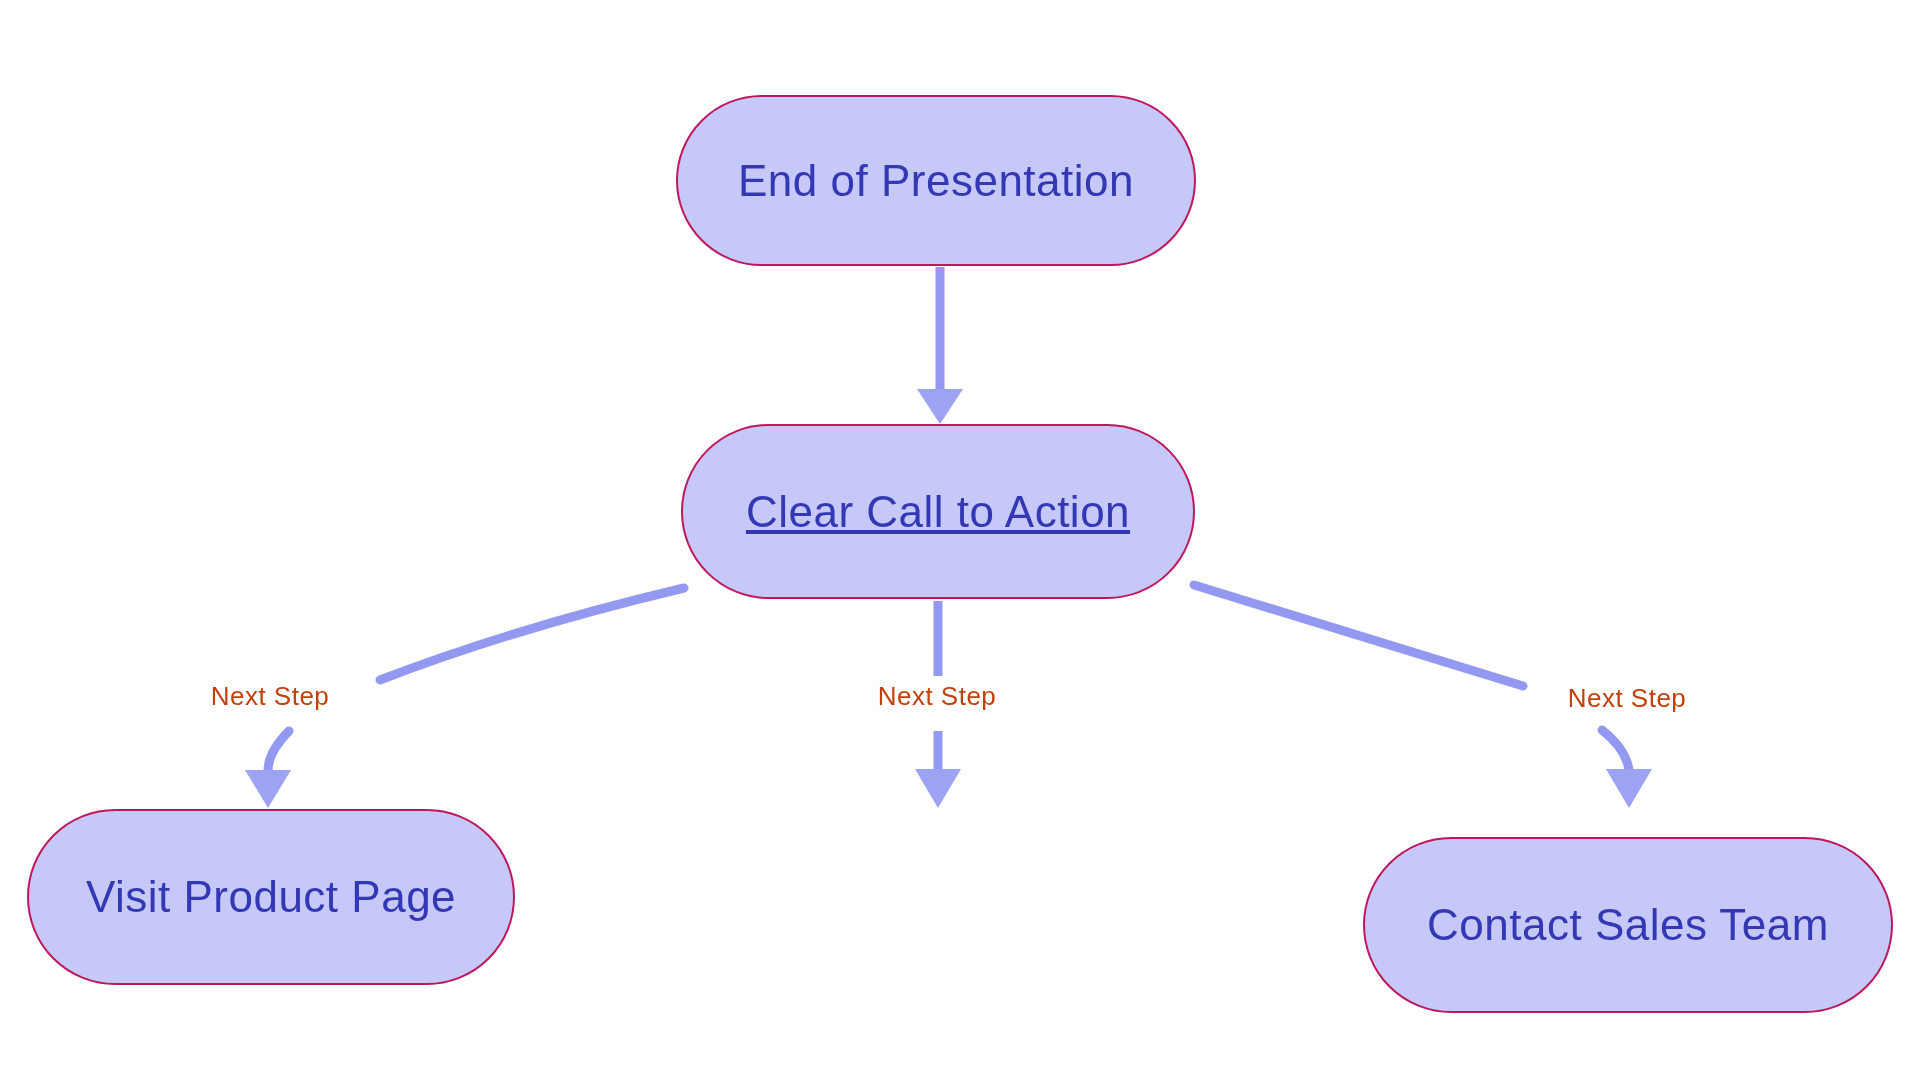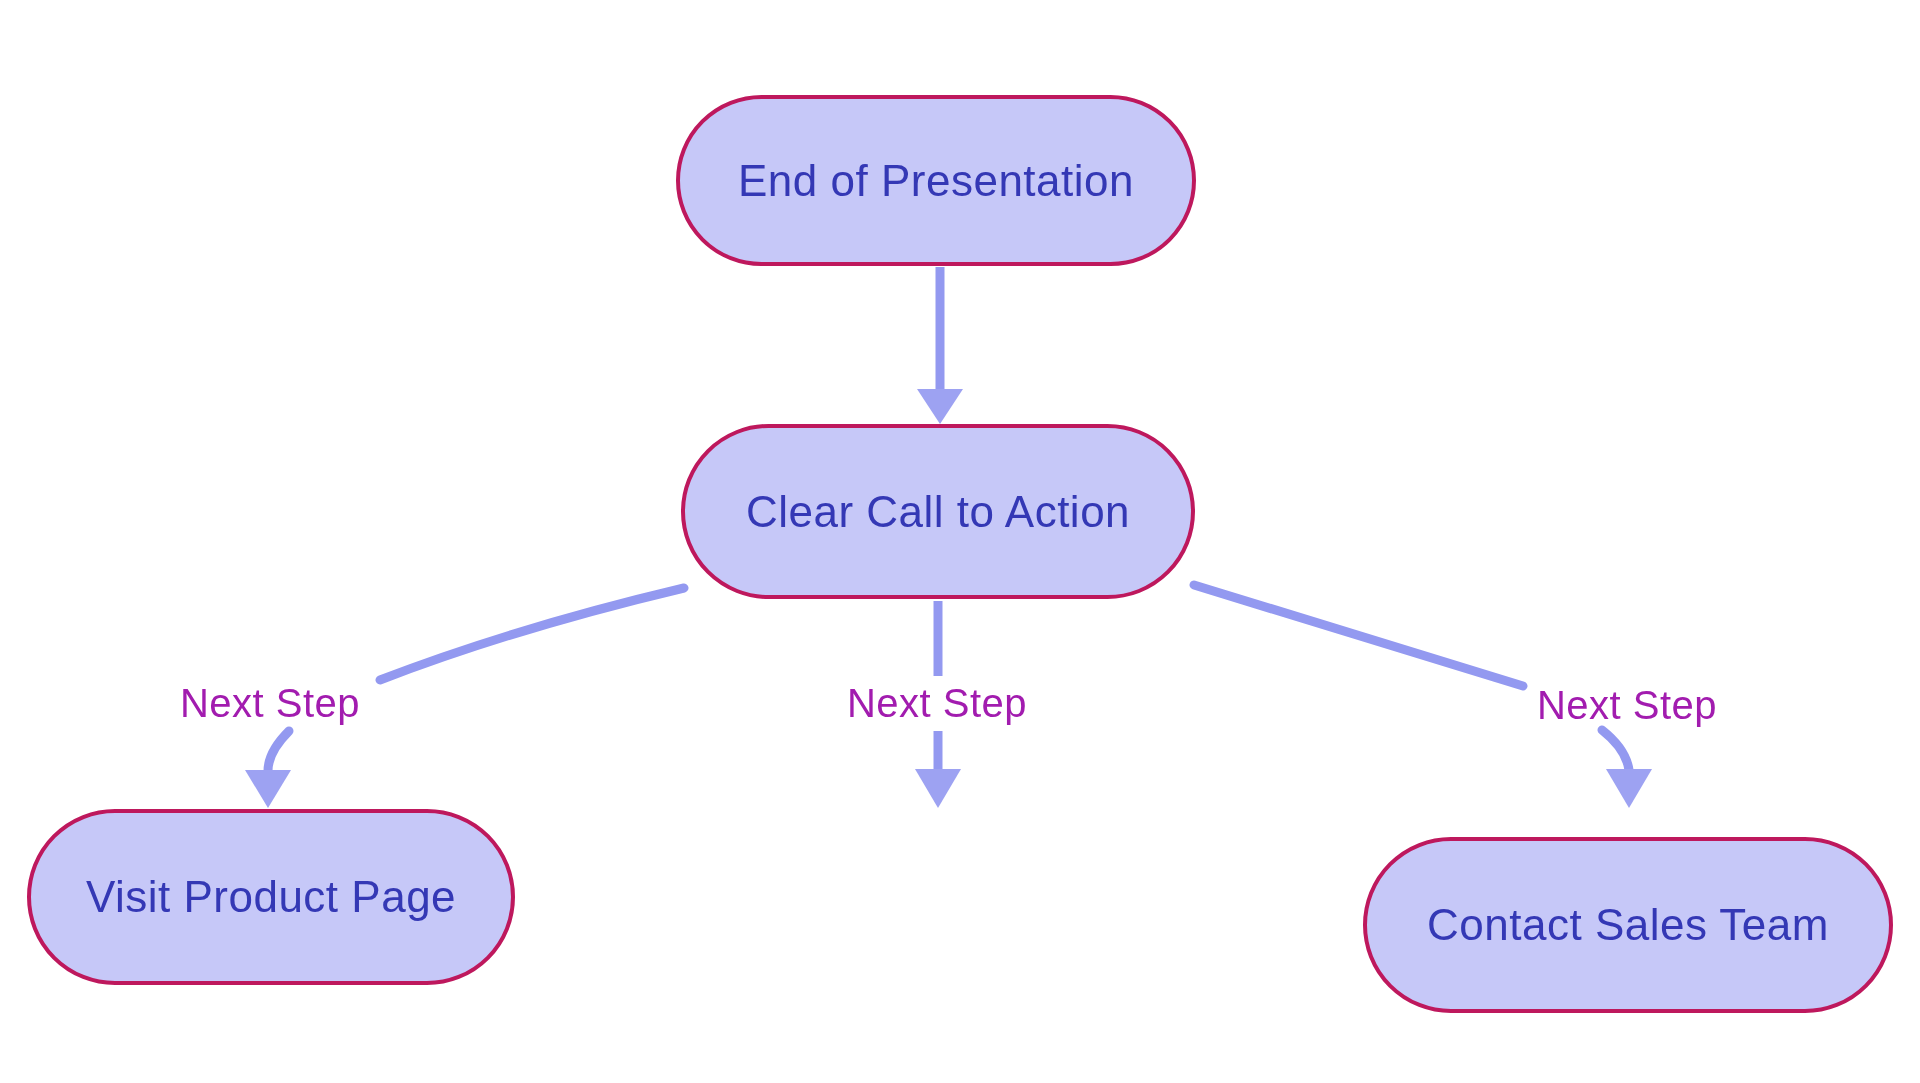--- a/index.html
+++ b/index.html
@@ -19,40 +19,40 @@
     position: absolute;
     top: 0; left: 0;
     width: 1920px;
     height: 1083px;
     pointer-events: none;
   }
   .node {
     position: absolute;
     box-sizing: border-box;
     background: #c6c8f8;
-    border: 4px solid #be185d;
+    border: 2px solid #be185d;
     border-radius: 90px;
     display: flex;
     align-items: center;
     justify-content: center;
     color: #3438b5;
     font-size: 44px;
     letter-spacing: 0.5px;
     white-space: nowrap;
   }
   .edge-label {
     position: absolute;
-    color: #a21caf;
-    font-size: 40px;
+    color: #c2410c;
+    font-size: 26px;
     letter-spacing: 0.5px;
     white-space: nowrap;
     transform: translateX(-50%);
   }
   .node-end      { left: 676px;  top: 95px;  width: 520px; height: 171px; }
-  .node-cta      { left: 681px;  top: 424px; width: 514px; height: 175px; }
+  .node-cta      { left: 681px;  top: 424px; width: 514px; height: 175px; text-decoration: underline; }
   .node-visit    { left: 27px;   top: 809px; width: 488px; height: 176px; }
   .node-signup   { left: 672px;  top: 809px; width: 535px; height: 176px; }
   .node-contact  { left: 1363px; top: 809px; width: 530px; height: 176px; margin-top: 28px; }
   .label-left    { left: 270px;  top: 681px; }
   .label-middle  { left: 937px;  top: 681px; }
   .label-right   { left: 1627px; top: 683px; }
 </style>
 </head>
 <body>
 

